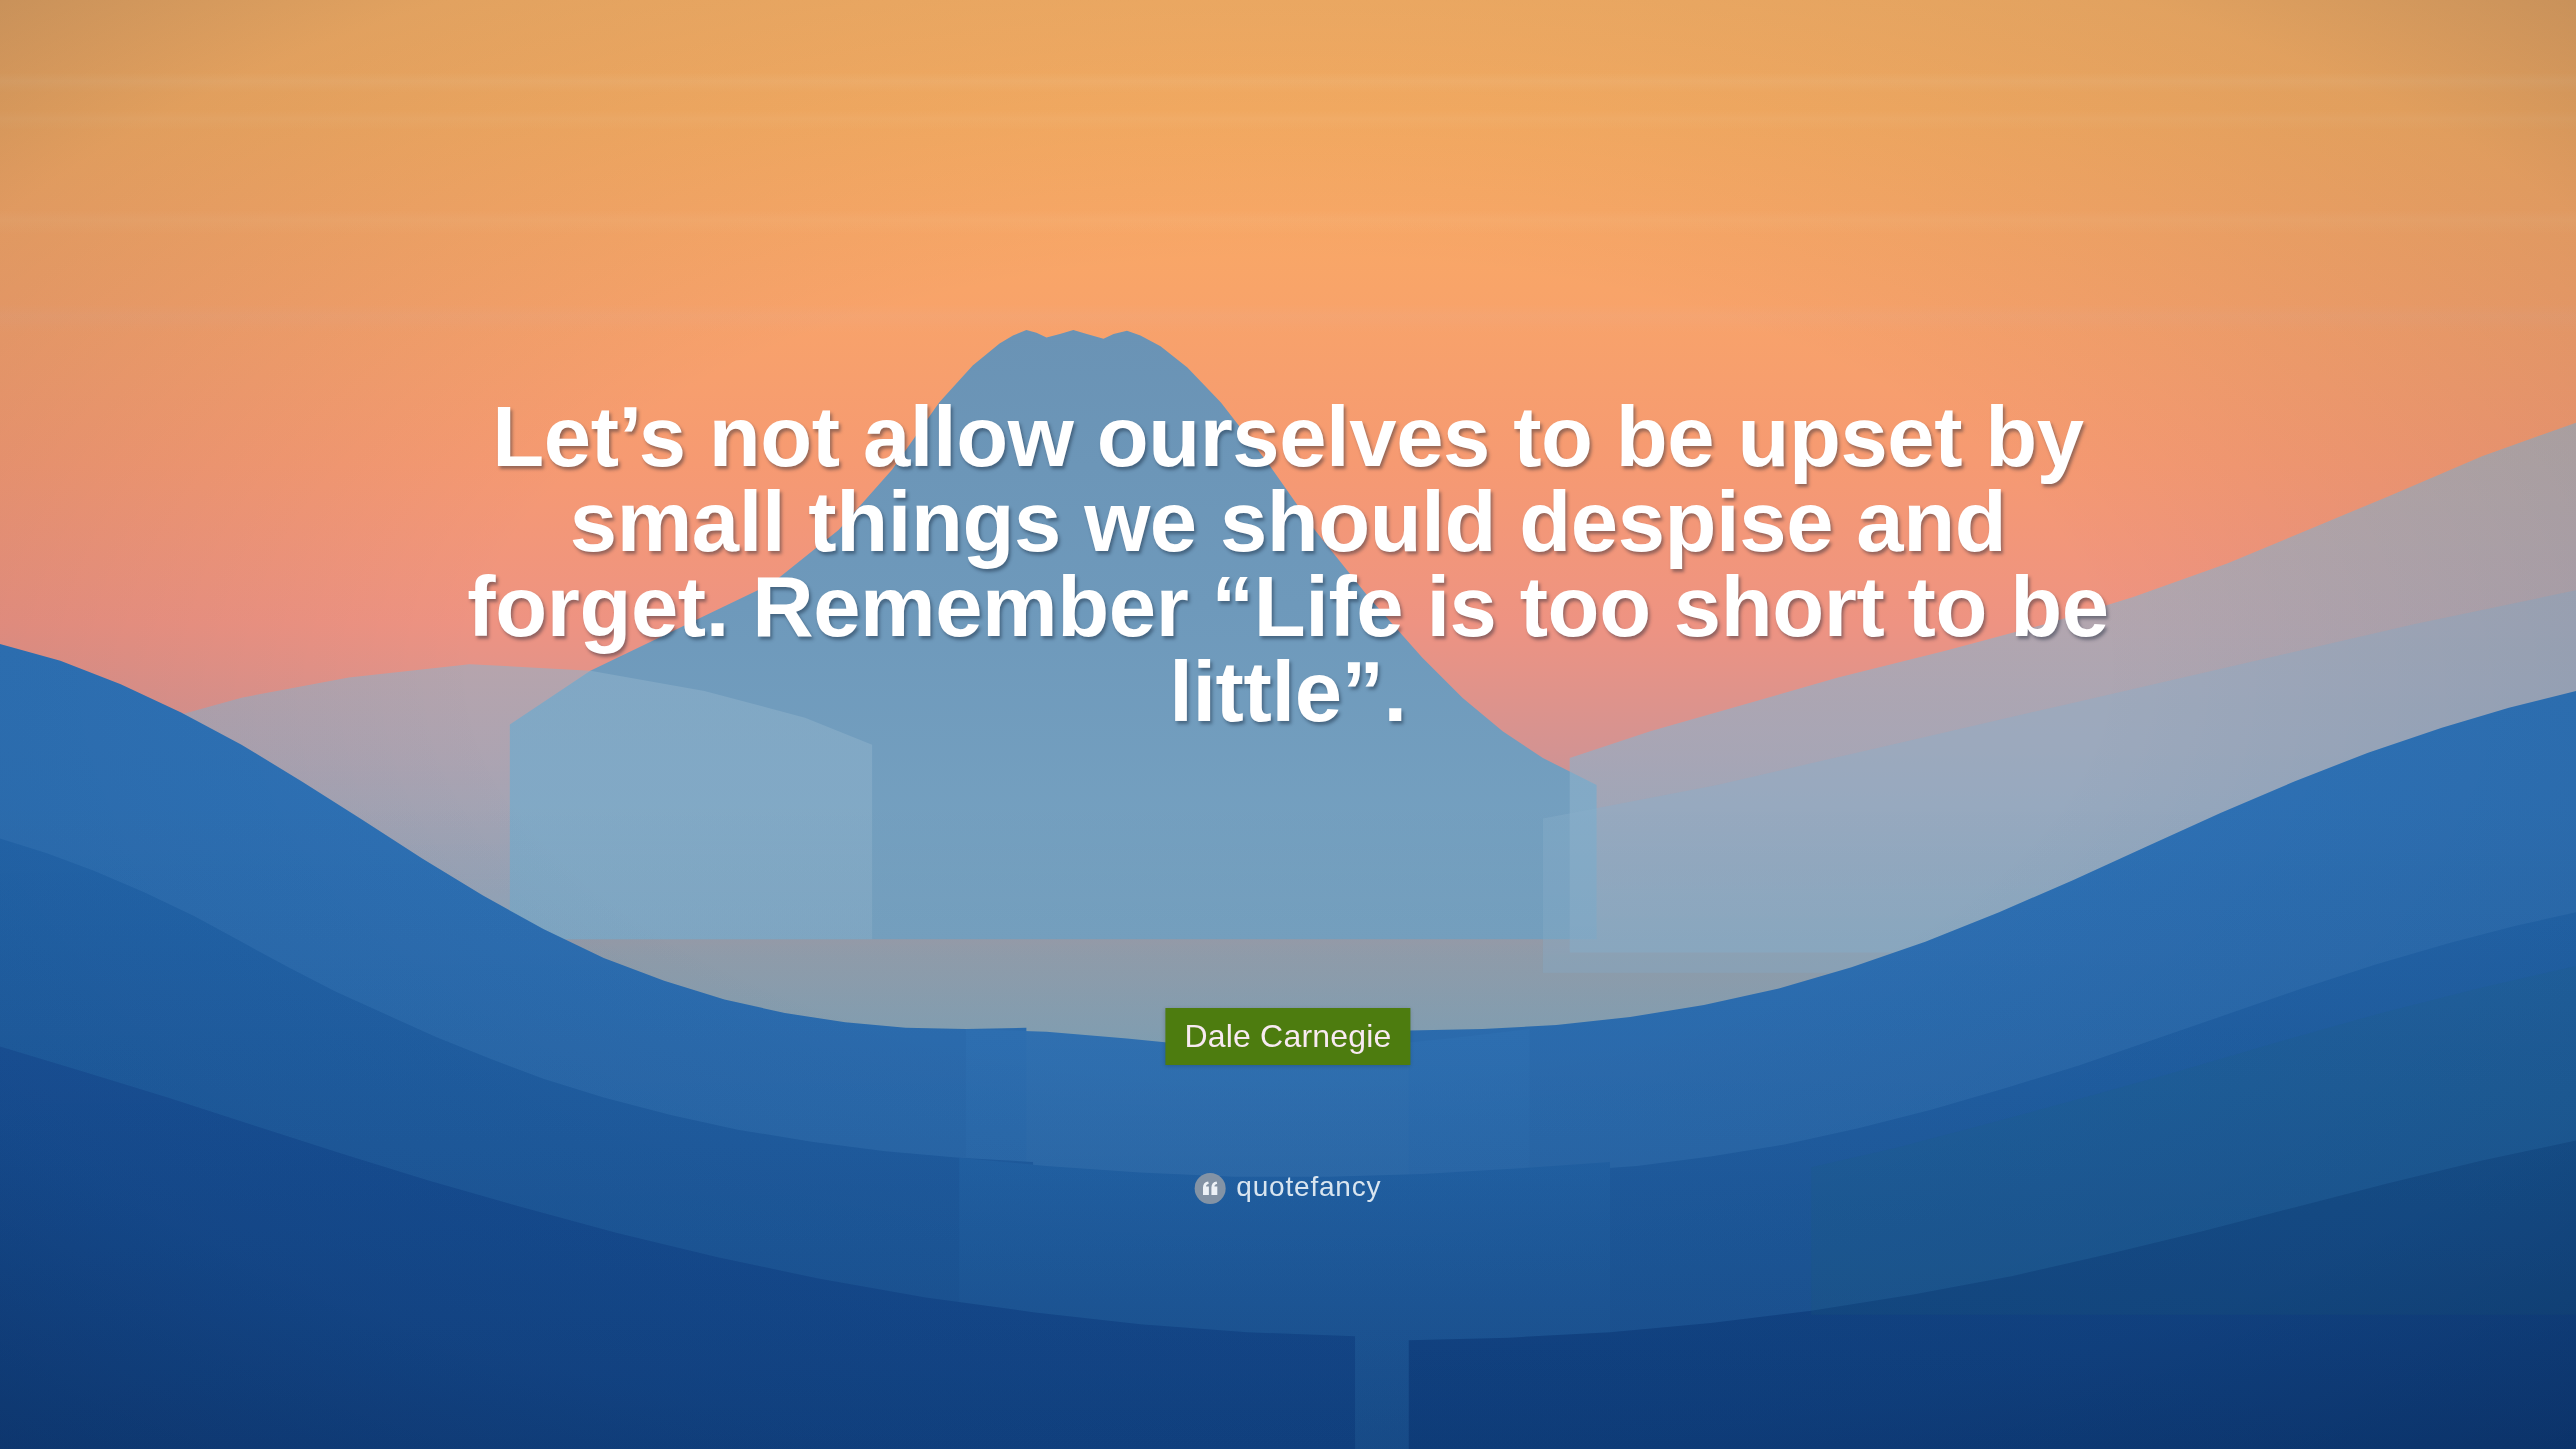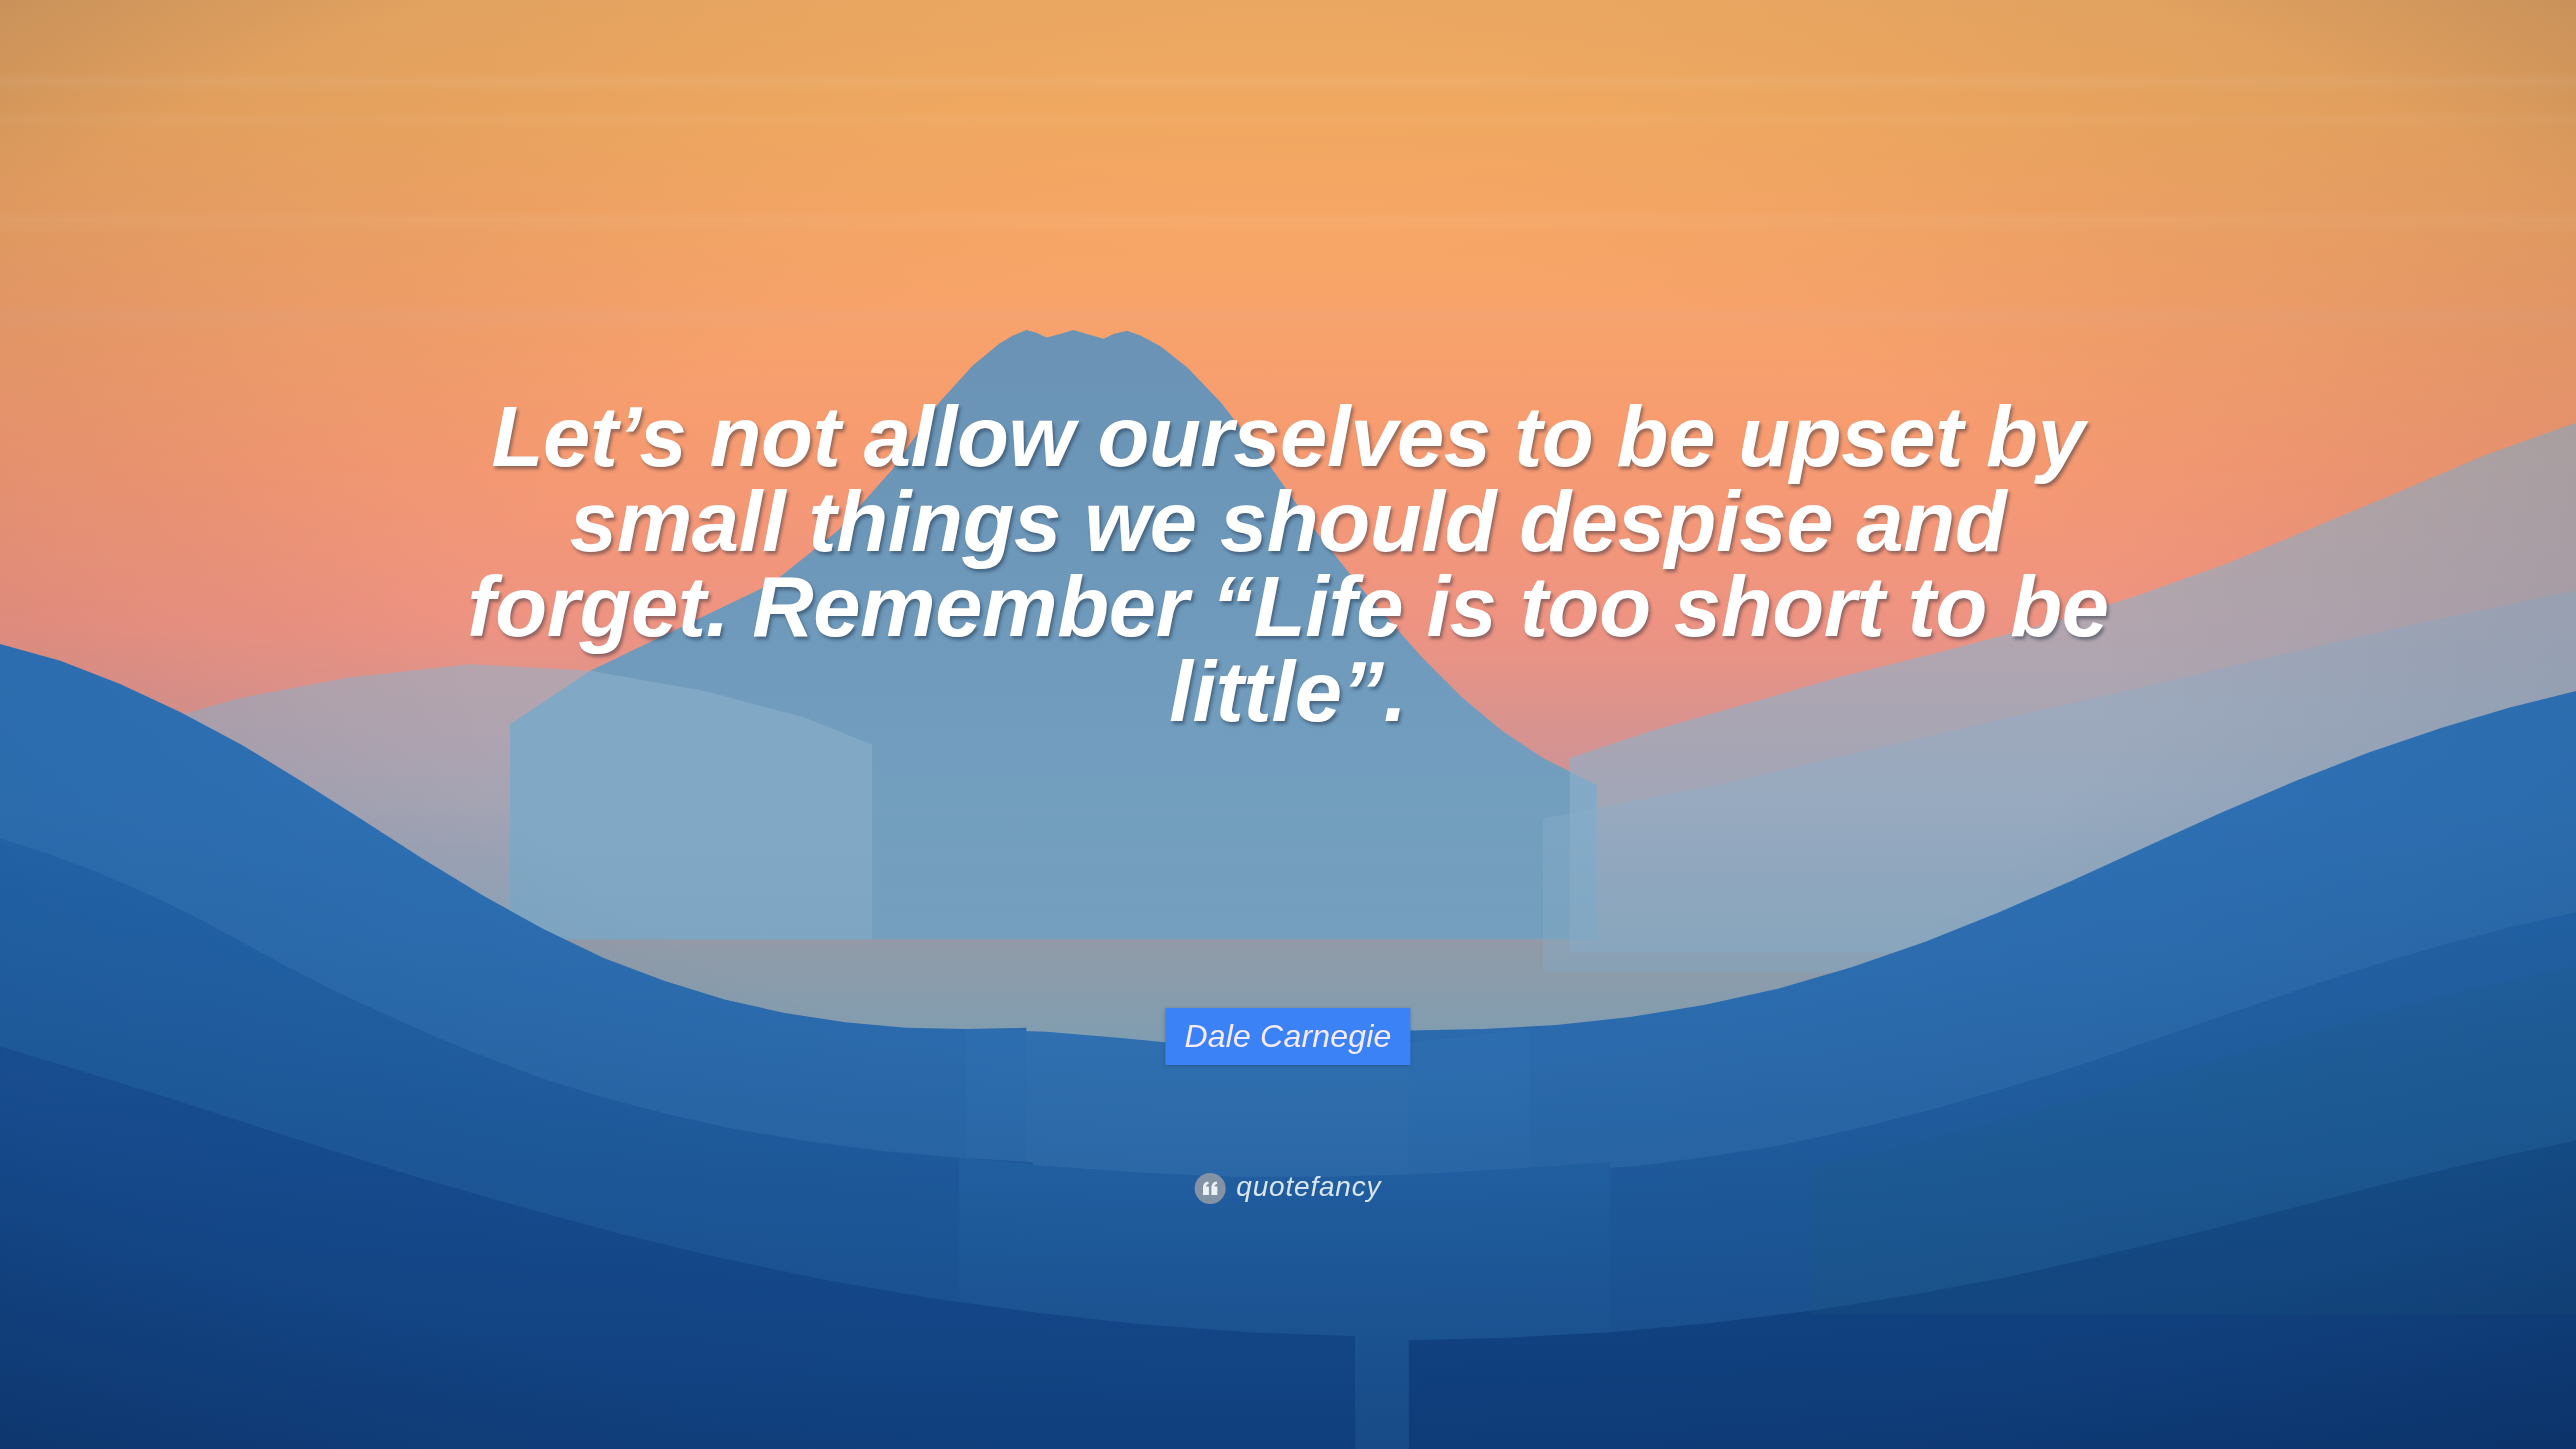--- a/index.html
+++ b/index.html
@@ -70,21 +70,20 @@
                 rgba(0,10,35,0.06) 75%, rgba(0,10,35,0.14) 100%);
   }
 
   
   #content {
     position: absolute;
     inset: 0;
     display: flex;
     flex-direction: column;
     align-items: center;
-    font-style: italic;
   }
 
   #quote-text {
     position: absolute;
     left: 50%;
     top: 394px;
     transform: translateX(-50%);
     width: 1664px;
     text-align: center;
     color: #FFFFFF;
@@ -95,21 +94,21 @@
     letter-spacing: -0.4px;
     text-shadow: 2px 2.7px 3.4px rgba(10,25,45,0.40);
     white-space: pre-wrap;
   }
 
   #author-badge {
     position: absolute;
     left: 50%;
     top: 1008px;
     transform: translateX(-50%);
-    background: #3b82f6;
+    background: #4d7c0f;
     color: #F8EAF1;
     font-family: "Liberation Sans", sans-serif;
     font-weight: normal;
     font-size: 32px;
     line-height: 34px;
     padding: 11.4px 19px 12px 19px;
     letter-spacing: 0.2px;
     box-shadow: 0 1.3px 4px rgba(0,0,0,0.18);
   }
 

